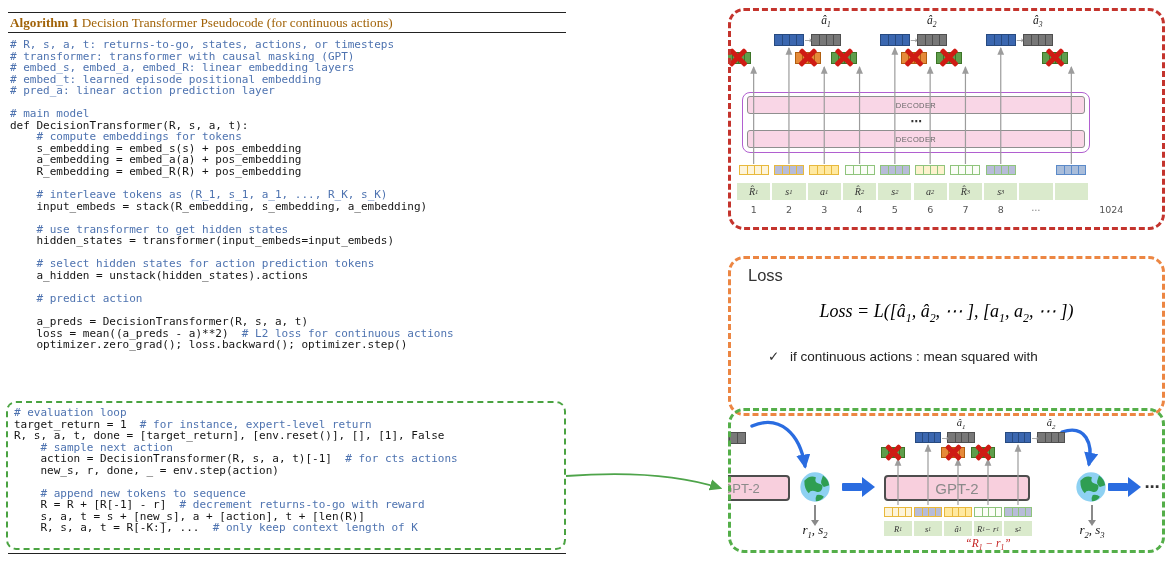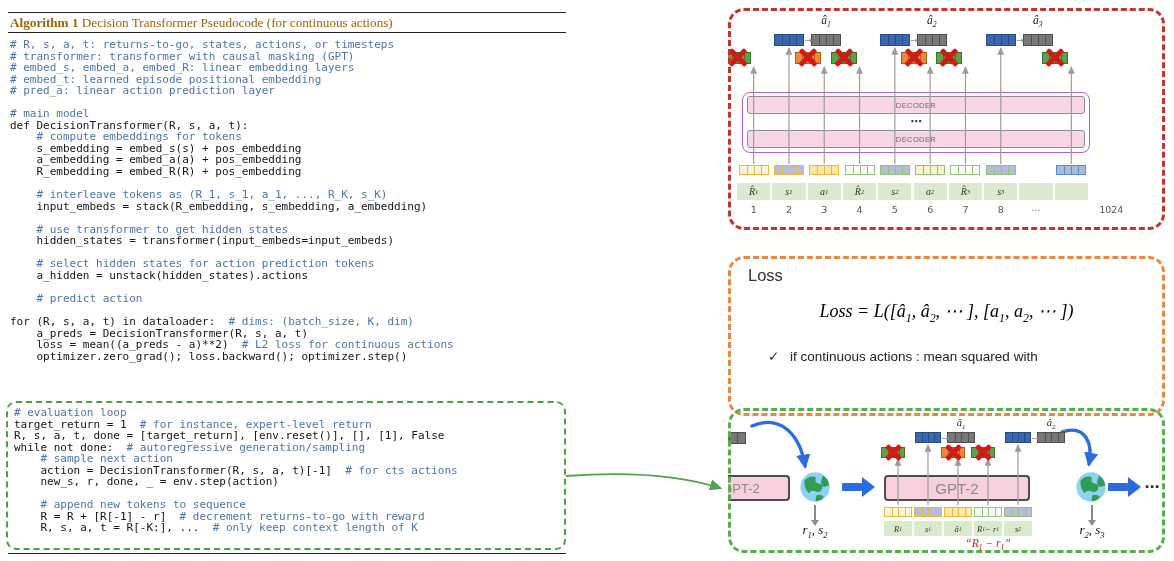--- a/index.html
+++ b/index.html
@@ -90,36 +90,35 @@
         <div class="code-line"><span class="cd">    input_embeds = stack(R_embedding, s_embedding, a_embedding)</span></div>
         <div class="code-line">&nbsp;</div>
         <div class="code-line"><span class="cd">    </span><span class="cm"># use transformer to get hidden states</span></div>
         <div class="code-line"><span class="cd">    hidden_states = transformer(input_embeds=input_embeds)</span></div>
         <div class="code-line">&nbsp;</div>
         <div class="code-line"><span class="cd">    </span><span class="cm"># select hidden states for action prediction tokens</span></div>
         <div class="code-line"><span class="cd">    a_hidden = unstack(hidden_states).actions</span></div>
         <div class="code-line">&nbsp;</div>
         <div class="code-line"><span class="cd">    </span><span class="cm"># predict action</span></div>
         <div class="code-line">&nbsp;</div>
-        <div class="code-line"><span class="cd">for (R, s, a, t) in dataloader:  </span><span class="cm"># dims: (batch_size, K, dim)</span></div>
         <div class="code-line"><span class="cd">    a_preds = DecisionTransformer(R, s, a, t)</span></div>
         <div class="code-line"><span class="cd">    loss = mean((a_preds - a)**2)  </span><span class="cm"># L2 loss for continuous actions</span></div>
         <div class="code-line"><span class="cd">    optimizer.zero_grad(); loss.backward(); optimizer.step()</span></div>
       </div>
     <div id="code-eval">
         <div class="code-line"><span class="cm"># evaluation loop</span></div>
         <div class="code-line"><span class="cd">target_return = 1  </span><span class="cm"># for instance, expert-level return</span></div>
         <div class="code-line"><span class="cd">R, s, a, t, done = [target_return], [env.reset()], [], [1], False</span></div>
-        <div class="code-line"><span class="cd">while not done:  </span><span class="cm"># autoregressive generation/sampling</span></div>
         <div class="code-line"><span class="cd">    </span><span class="cm"># sample next action</span></div>
         <div class="code-line"><span class="cd">    action = DecisionTransformer(R, s, a, t)[-1]  </span><span class="cm"># for cts actions</span></div>
         <div class="code-line"><span class="cd">    new_s, r, done, _ = env.step(action)</span></div>
         <div class="code-line">&nbsp;</div>
         <div class="code-line"><span class="cd">    </span><span class="cm"># append new tokens to sequence</span></div>
         <div class="code-line"><span class="cd">    R = R + [R[-1] - r]  </span><span class="cm"># decrement returns-to-go with reward</span></div>
+        <div class="code-line"><span class="cd">    s, a, t = s + [new_s], a + [action], t + [len(R)]</span></div>
         <div class="code-line"><span class="cd">    R, s, a, t = R[-K:], ...  </span><span class="cm"># only keep context length of K</span></div>
       </div>
     <div class="rule" style="top:553px"></div>
   </div>
 
   <svg id="connector" width="175" height="40" viewBox="0 0 175 40" style="position:absolute;left:558px;top:462px;z-index:5">
     <path d="M8,14 C60,10 115,11 162,26" fill="none" stroke="#4ea44a" stroke-width="1.8" marker-end="url(#m-green)"></path>
   </svg>
 
   <div id="top-panel" class="panel" style="left:728px;top:8px;width:437px;height:222px">

